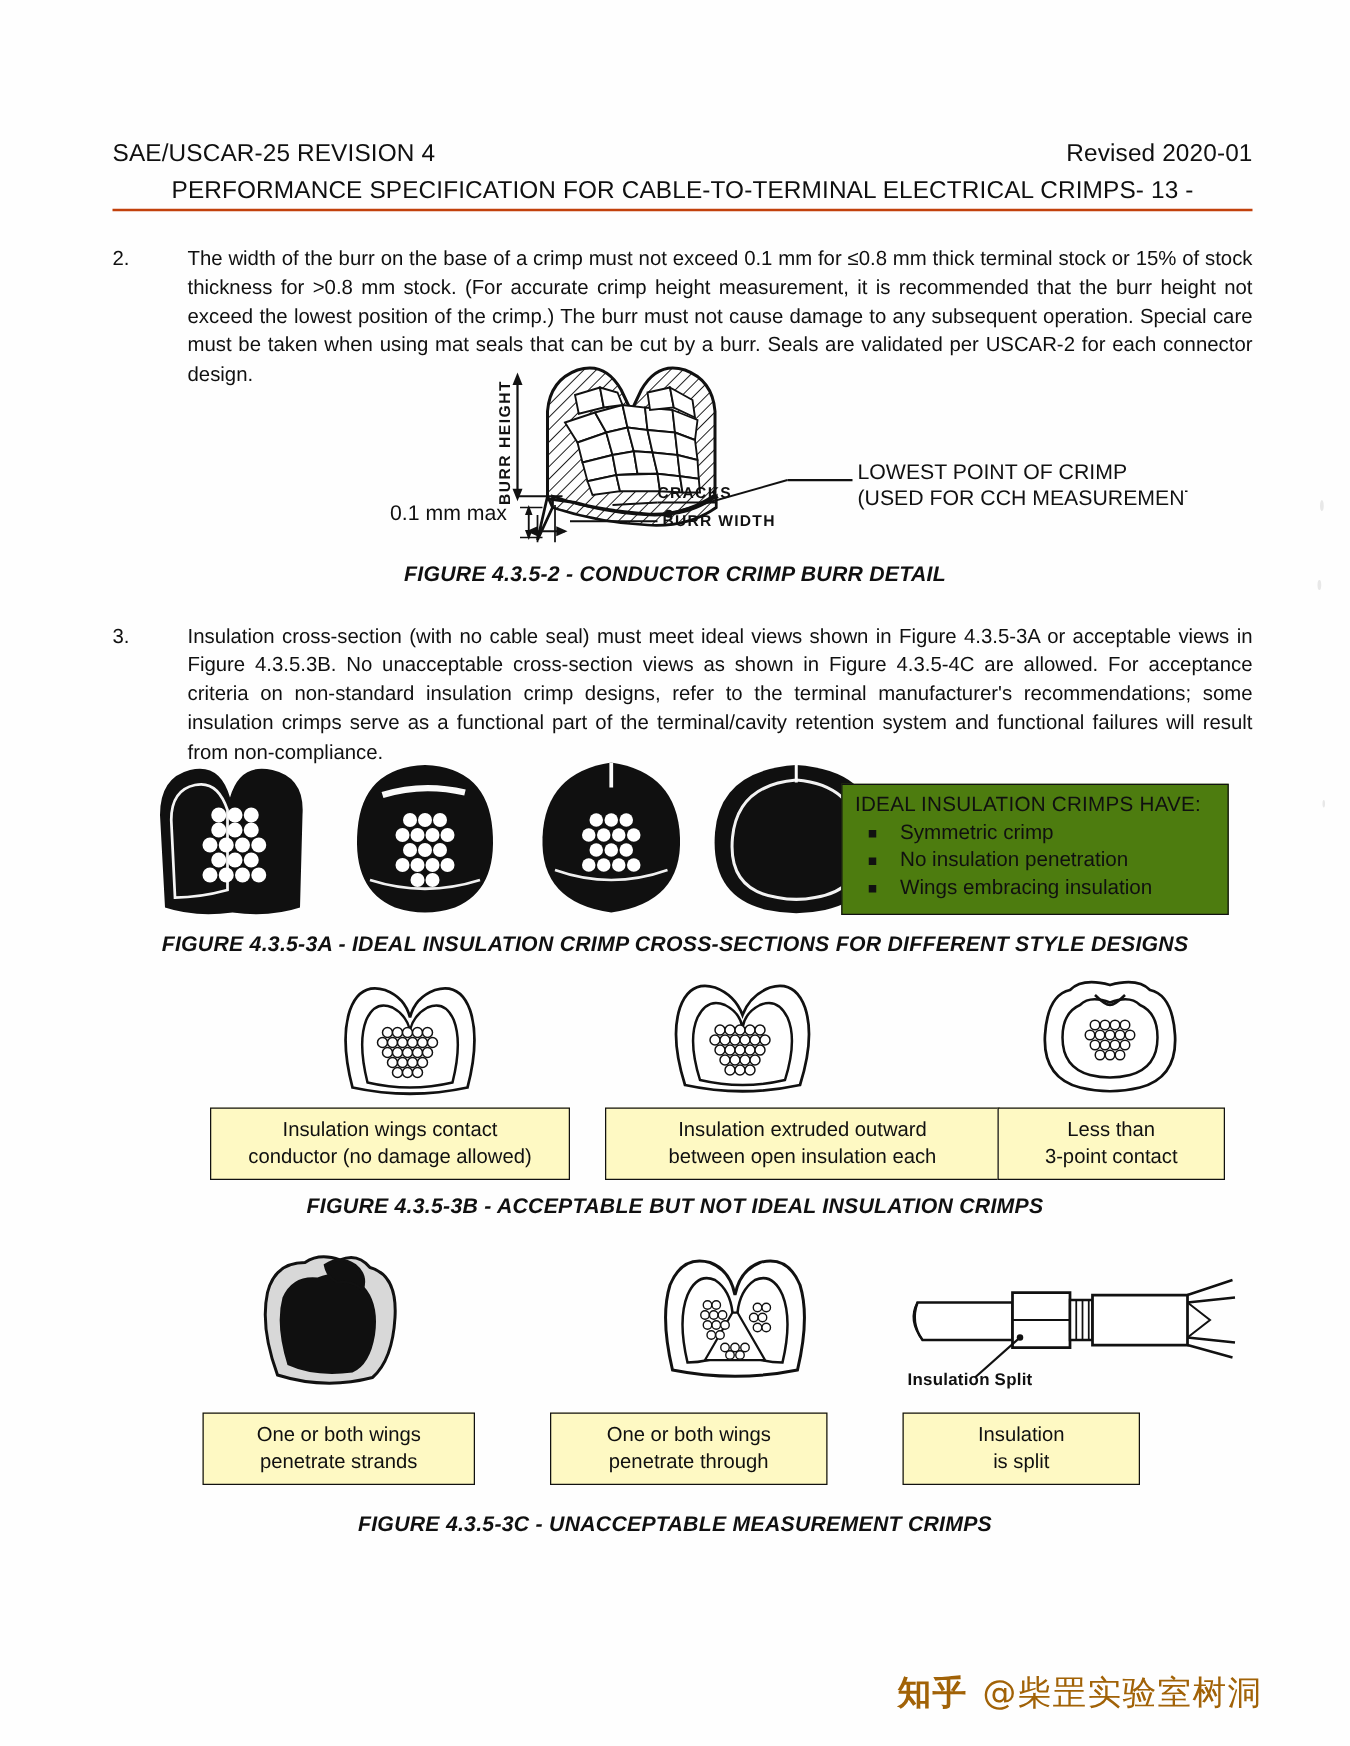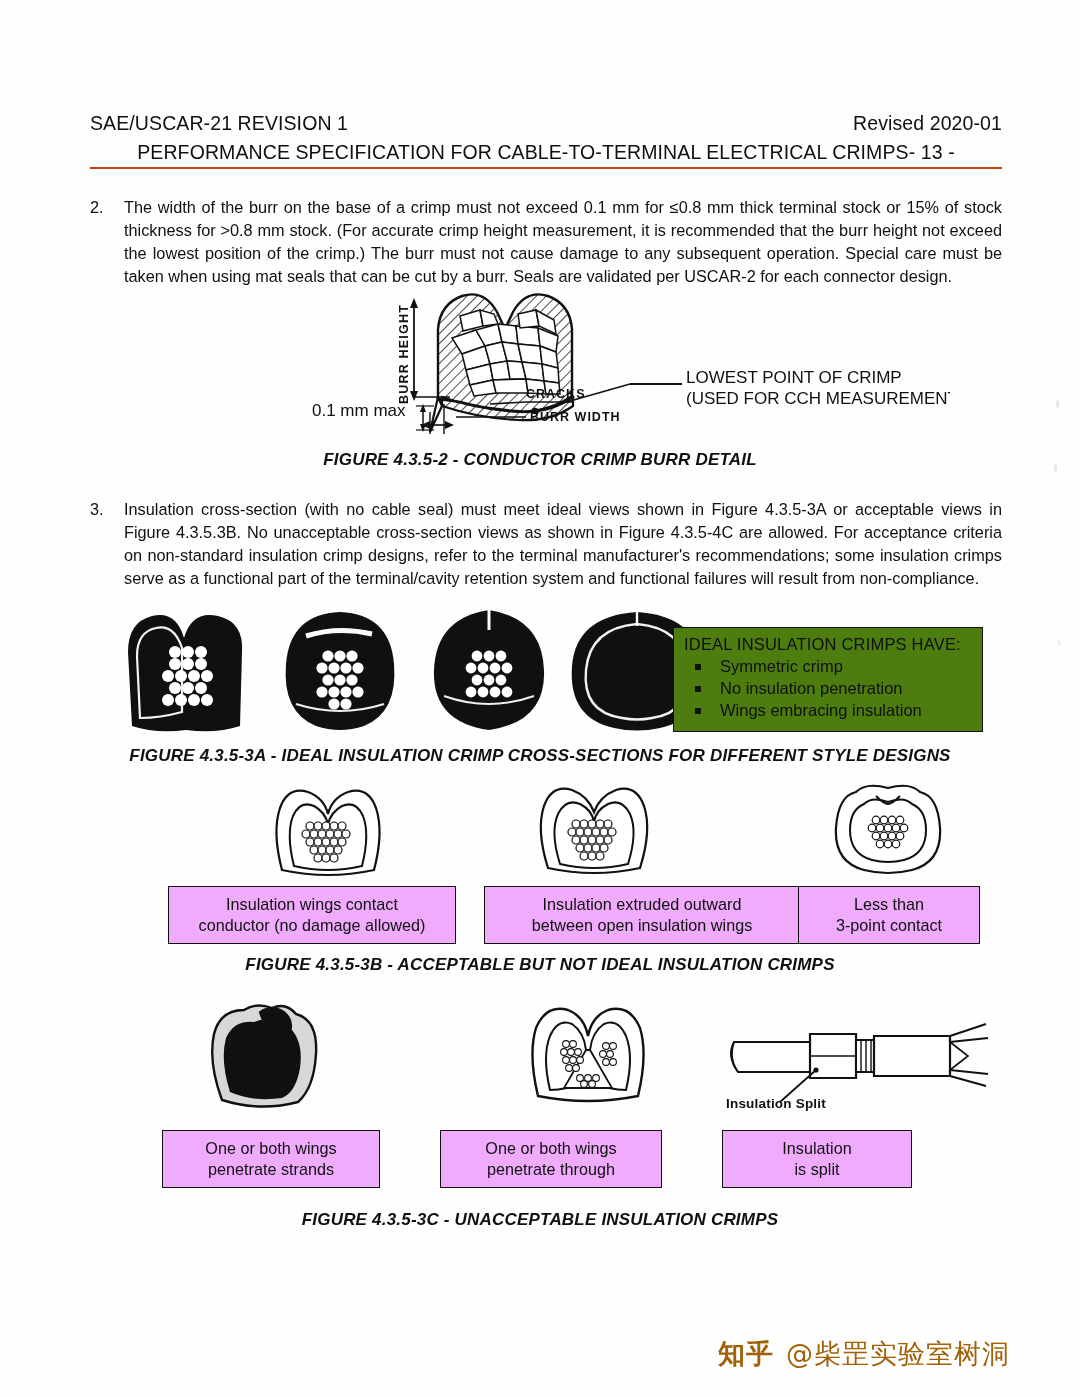--- a/index.html
+++ b/index.html
@@ -53,20 +53,21 @@
     font-size: 16.3px;
     line-height: 1.42;
   }
   .clause .num {
     width: 34px;
     flex: 0 0 34px;
   }
   .clause .body {
     flex: 1;
     text-align: justify;
+    margin-left: 26px;
   }
   #clause-2 { top: 196px; }
   #clause-3 { top: 498px; }
 
   
   .fig-caption {
     position: absolute;
     width: 100%;
     left: 0;
     text-align: center;
@@ -147,21 +148,21 @@
     height: 170px;
   }
   .line-draw {
     position: absolute;
     top: 0;
   }
   .cap-box {
     position: absolute;
     border: 1.5px solid #111;
     box-sizing: border-box;
-    background: #f0abfc;
+    background: #fef9c3;
     text-align: center;
     font-size: 16.2px;
     line-height: 1.3;
     padding: 7px 6px;
   }
 
   
   #fig-3c {
     position: absolute;
     left: 120px;
@@ -199,21 +200,21 @@
     border-radius: 50%;
   }
 </style>
 </head>
 <body>
 
 <div class="page">
 
   <div class="header">
     <div class="header-row line1">
-      <span>SAE/USCAR-21 REVISION 1</span>
+      <span>SAE/USCAR-25 REVISION 4</span>
       <span>Revised 2020-01</span>
     </div>
     <div class="header-row line2">
       <span>PERFORMANCE SPECIFICATION FOR CABLE-TO-TERMINAL ELECTRICAL CRIMPS</span>
       <span>- 13 -</span>
     </div>
   </div>
 
   <div class="clause" id="clause-2">
     <div class="num">2.</div>
@@ -500,21 +501,21 @@
         </g>
       </svg>
     </div>
 
     <div class="cap-box" style="left:48px; top:104px; width:288px;">
       <div>Insulation wings contact</div>
       <div>conductor (no damage allowed)</div>
     </div>
     <div class="cap-box" style="left:364px; top:104px; width:316px;">
       <div>Insulation extruded outward</div>
-      <div>between open insulation wings</div>
+      <div>between open insulation each</div>
     </div>
     <div class="cap-box" style="left:678px; top:104px; width:182px;">
       <div>Less than</div>
       <div>3-point contact</div>
     </div>
   </div>
 
   <div class="fig-caption" id="cap-353b">FIGURE 4.3.5-3B - ACCEPTABLE BUT NOT IDEAL INSULATION CRIMPS</div>
 
   <div id="fig-3c">
@@ -595,21 +596,21 @@
     <div class="cap-box" style="left:320px; top:130px; width:222px;">
       <div>One or both wings</div>
       <div>penetrate through</div>
     </div>
     <div class="cap-box" style="left:602px; top:130px; width:190px;">
       <div>Insulation</div>
       <div>is split</div>
     </div>
   </div>
 
-  <div class="fig-caption" id="cap-353c">FIGURE 4.3.5-3C - UNACCEPTABLE INSULATION CRIMPS</div>
+  <div class="fig-caption" id="cap-353c">FIGURE 4.3.5-3C - UNACCEPTABLE MEASUREMENT CRIMPS</div>
 
   <div class="watermark">
     <span class="zh-logo">知乎</span>
     <span>@柴罡实验室树洞</span>
   </div>
 
   <div class="speck" style="left:1056px; top:400px; width:3px; height:9px;"></div>
   <div class="speck" style="left:1054px; top:464px; width:3px; height:8px;"></div>
   <div class="speck" style="left:1058px; top:640px; width:2px; height:6px;"></div>
 

